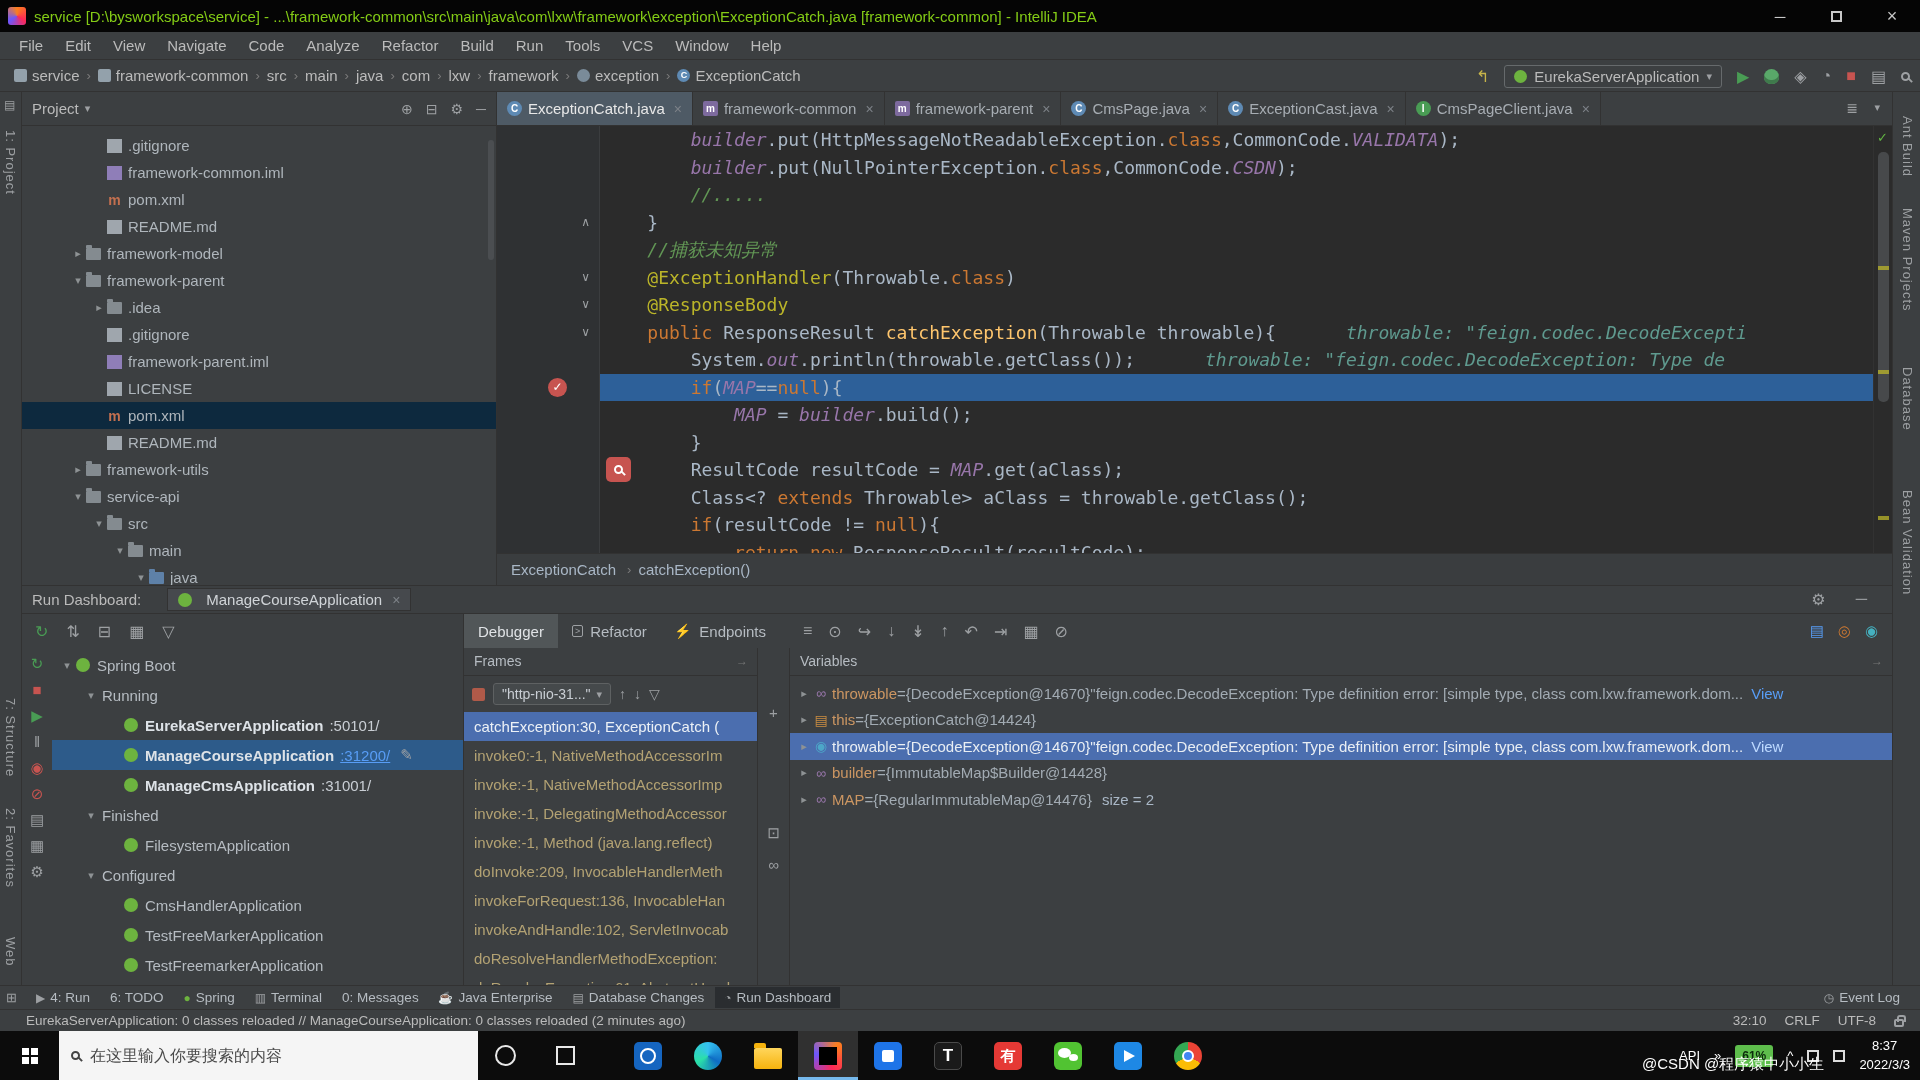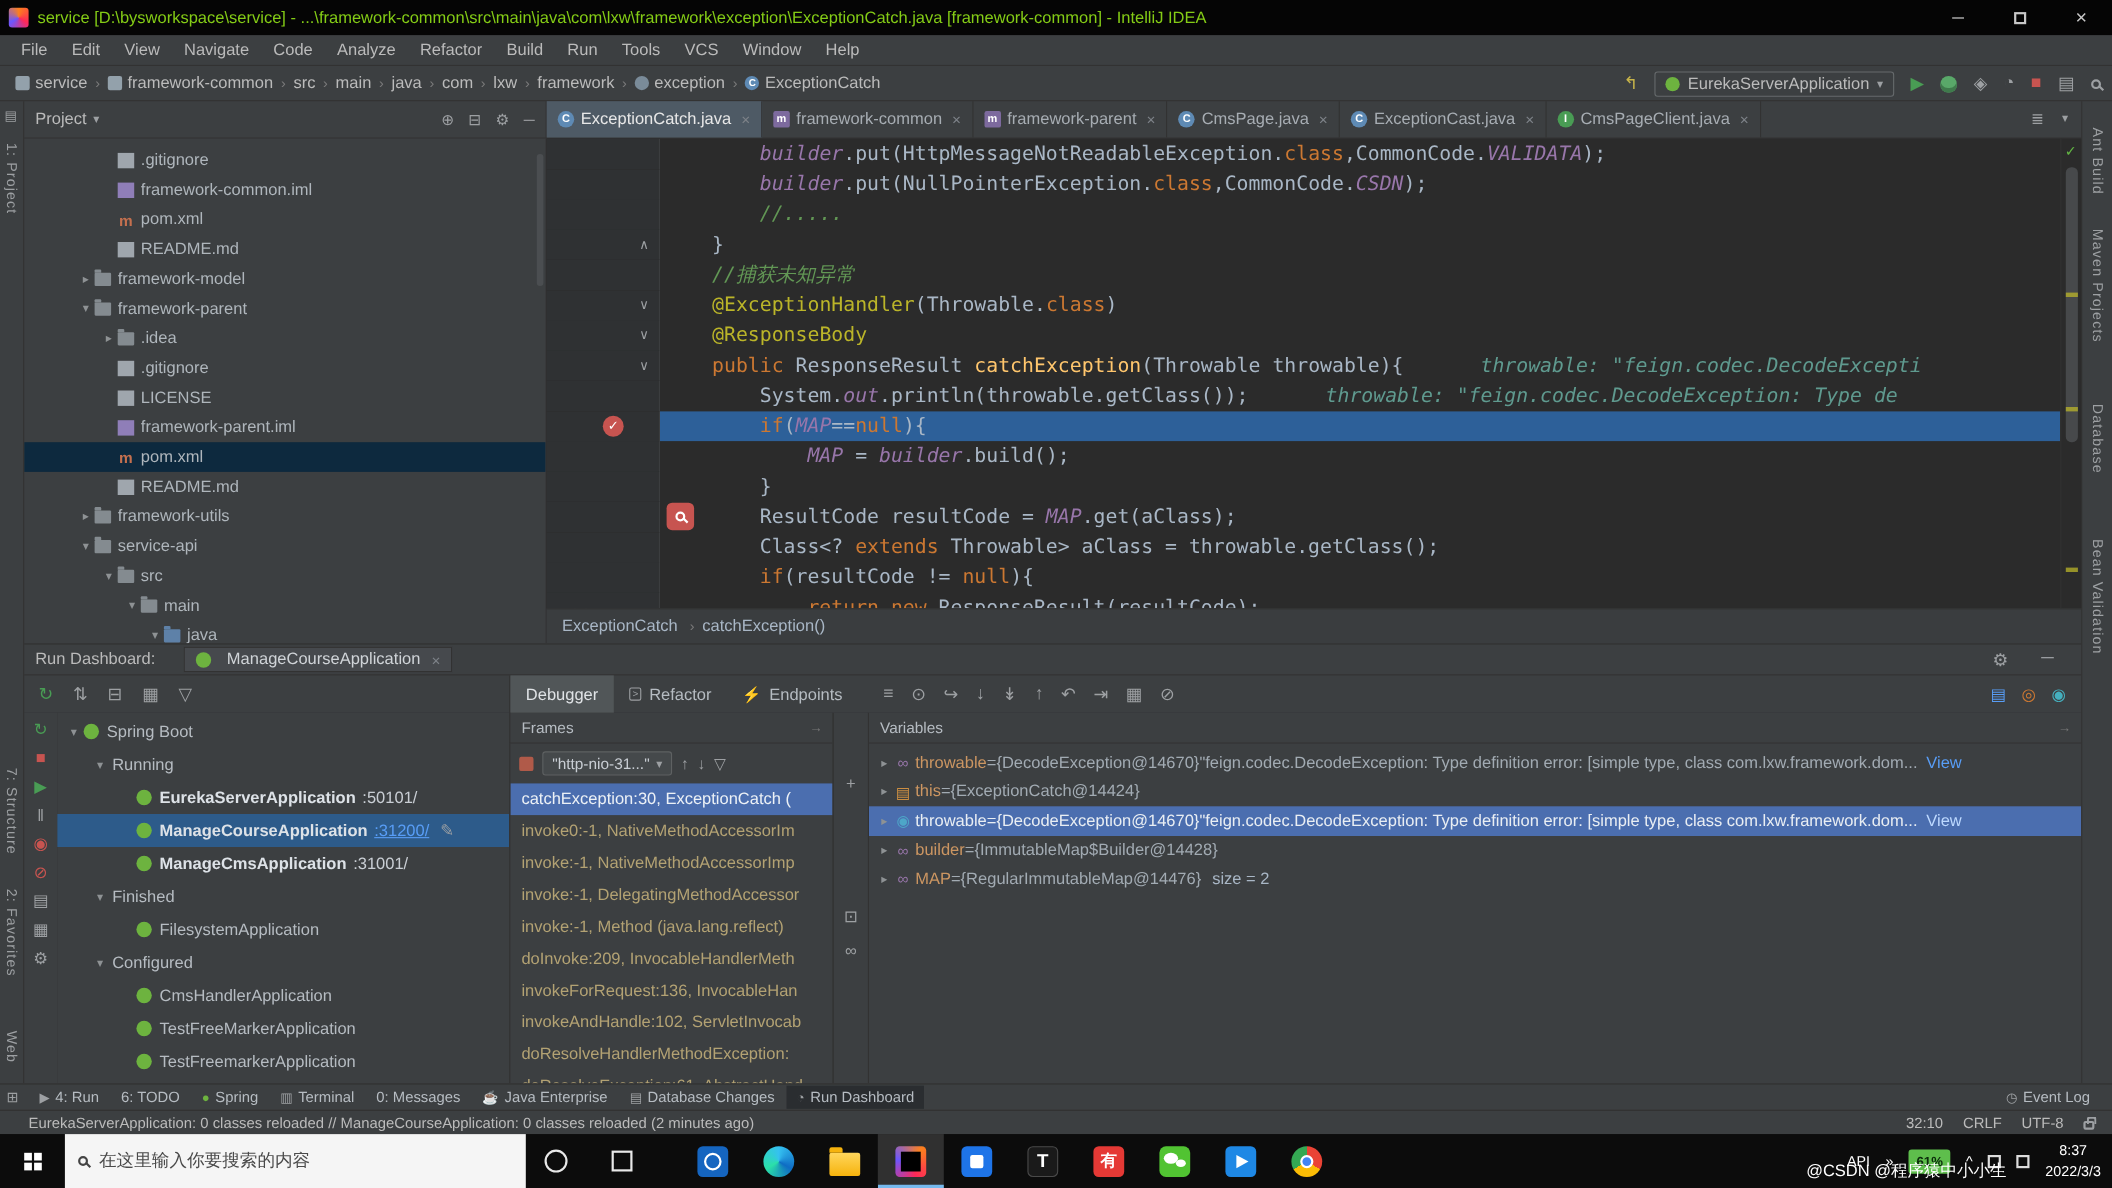--- a/index.html
+++ b/index.html
@@ -347,27 +347,27 @@
   <span class="fi fi-folder"></span>
   <span class="tlabel">.idea</span>
 </div>
 <div class="trow" style="padding-left:69px">
   <span class="arr"></span>
   <span class="fi fi-file"></span>
   <span class="tlabel">.gitignore</span>
 </div>
 <div class="trow" style="padding-left:69px">
   <span class="arr"></span>
+  <span class="fi fi-iml"></span>
+  <span class="tlabel">framework-parent.iml</span>
+</div>
+<div class="trow" style="padding-left:69px">
+  <span class="arr"></span>
   <span class="fi fi-file"></span>
   <span class="tlabel">LICENSE</span>
-</div>
-<div class="trow" style="padding-left:69px">
-  <span class="arr"></span>
-  <span class="fi fi-iml"></span>
-  <span class="tlabel">framework-parent.iml</span>
 </div>
 <div class="trow sel" style="padding-left:69px">
   <span class="arr"></span>
   <span class="fi fi-maven">m</span>
   <span class="tlabel">pom.xml</span>
 </div>
 <div class="trow" style="padding-left:69px">
   <span class="arr"></span>
   <span class="fi fi-file"></span>
   <span class="tlabel">README.md</span>

